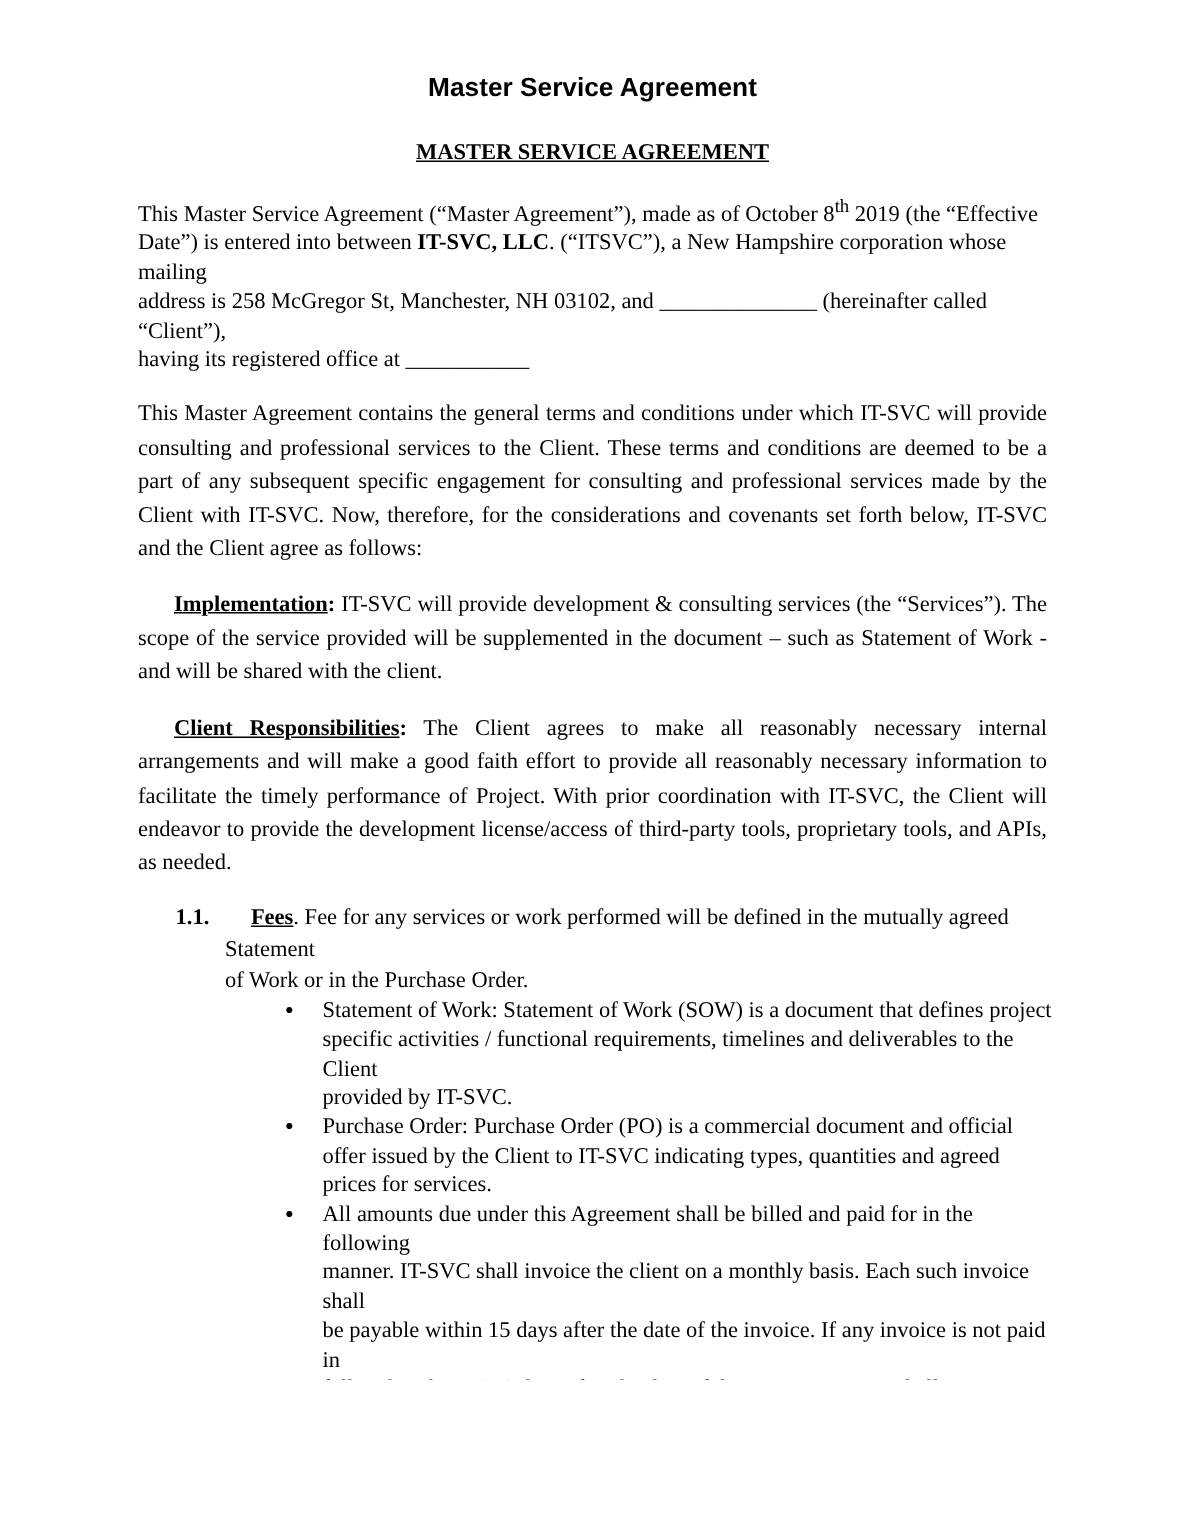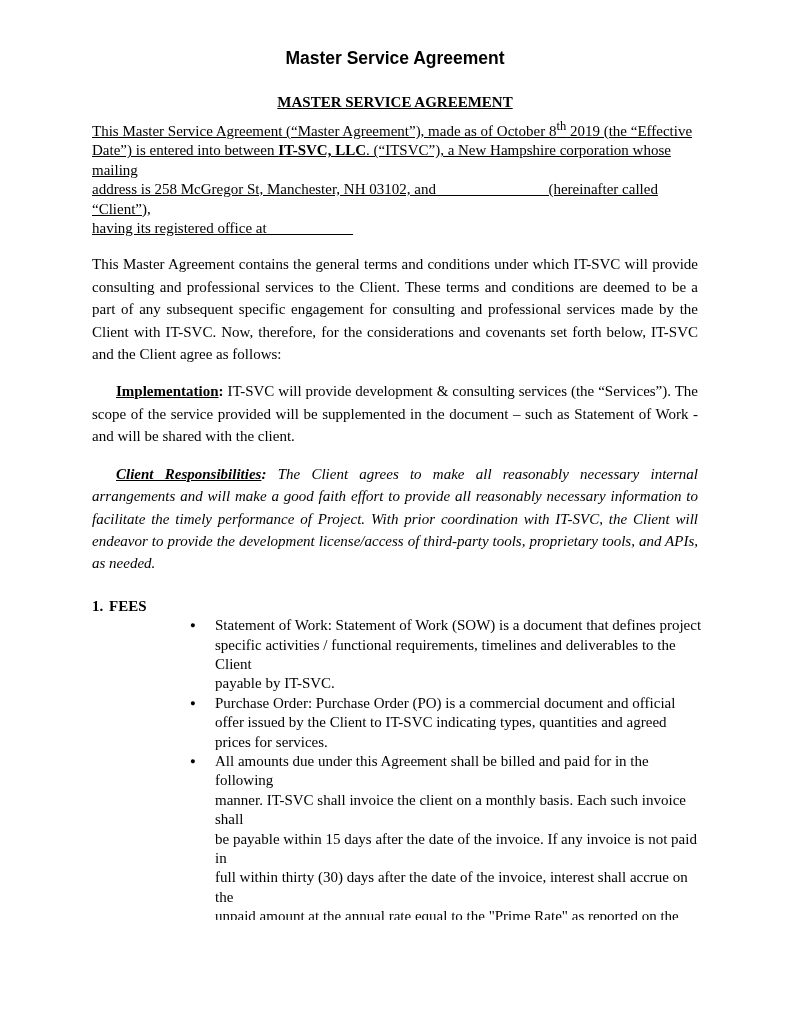--- a/index.html
+++ b/index.html
@@ -26,32 +26,31 @@
   .heading2 {
     margin-top: 24px;
     text-align: center;
     font-weight: bold;
     text-decoration: underline;
     font-size: 15px;
     line-height: 19px;
   }
 
   .p1 {
-    margin: 5px -8px 0 0;
+    margin: 16px -8px 0 0;
     line-height: 19.4px;
     white-space: pre-line;
     text-align: left;
-    text-decoration: underline;
   }
   .pj {
     line-height: 22.4px;
     text-align: justify;
   }
   .pj.impl { margin-top: 9px; }
-  .pj.clientresp { margin-top: 7px; font-style: italic; }
+  .pj.clientresp { margin-top: 7px; }
 
   b.u { font-weight: bold; text-decoration: underline; margin-left: 24px; }
 
   .fees-head {
     margin-top: 22px;
     font-weight: bold;
     line-height: 19.4px;
   }
   .fees-num { display: inline-block; width: 17px; font-weight: bold; }
 
@@ -101,29 +100,30 @@
 Date”) is entered into between </span><b>IT-SVC, LLC</b><span>. (“ITSVC”), a New Hampshire corporation whose mailing
 address is 258 McGregor St, Manchester, NH 03102, and ______________ (hereinafter called “Client”),
 having its registered office at ___________</span></p>
 
     <p class="pj">This Master Agreement contains the general terms and conditions under which IT-SVC will provide consulting and professional services to the Client. These terms and conditions are deemed to be a part of any subsequent specific engagement for consulting and professional services made by the Client with IT-SVC. Now, therefore, for the considerations and covenants set forth below, IT-SVC and the Client agree as follows:</p>
 
     <p class="pj impl"><b class="u">Implementation</b><b>:</b><span> IT-SVC will provide development &amp; consulting services (the “Services”). The scope of the service provided will be supplemented in the document – such as Statement of Work - and will be shared with the client.</span></p>
 
     <p class="pj clientresp"><b class="u">Client Responsibilities</b><b>:</b><span> The Client agrees to make all reasonably necessary internal arrangements and will make a good faith effort to provide all reasonably necessary information to facilitate the timely performance of Project. With prior coordination with IT-SVC, the Client will endeavor to provide the development license/access of third-party tools, proprietary tools, and APIs, as needed.</span></p>
 
-    <div class="fees-head"><b class="fees-num">1.</b><b>FEES</b></div>
 
+    <div class="clause"><b>1.1. </b><b class="u">Fees</b><span>. Fee for any services or work performed will be defined in the mutually agreed Statement
+of Work or in the Purchase Order.</span></div>
 
     <div class="bullets">
       <div class="bullet">
           <span class="dot">●</span>
           <div class="btext">Statement of Work: Statement of Work (SOW) is a document that defines project
 specific activities / functional requirements, timelines and deliverables to the Client
-payable by IT-SVC.</div>
+provided by IT-SVC.</div>
         </div>
       <div class="bullet">
           <span class="dot">●</span>
           <div class="btext">Purchase Order: Purchase Order (PO) is a commercial document and official
 offer issued by the Client to IT-SVC indicating types, quantities and agreed
 prices for services.</div>
         </div>
       <div class="bullet">
           <span class="dot">●</span>
           <div class="btext">All amounts due under this Agreement shall be billed and paid for in the following

